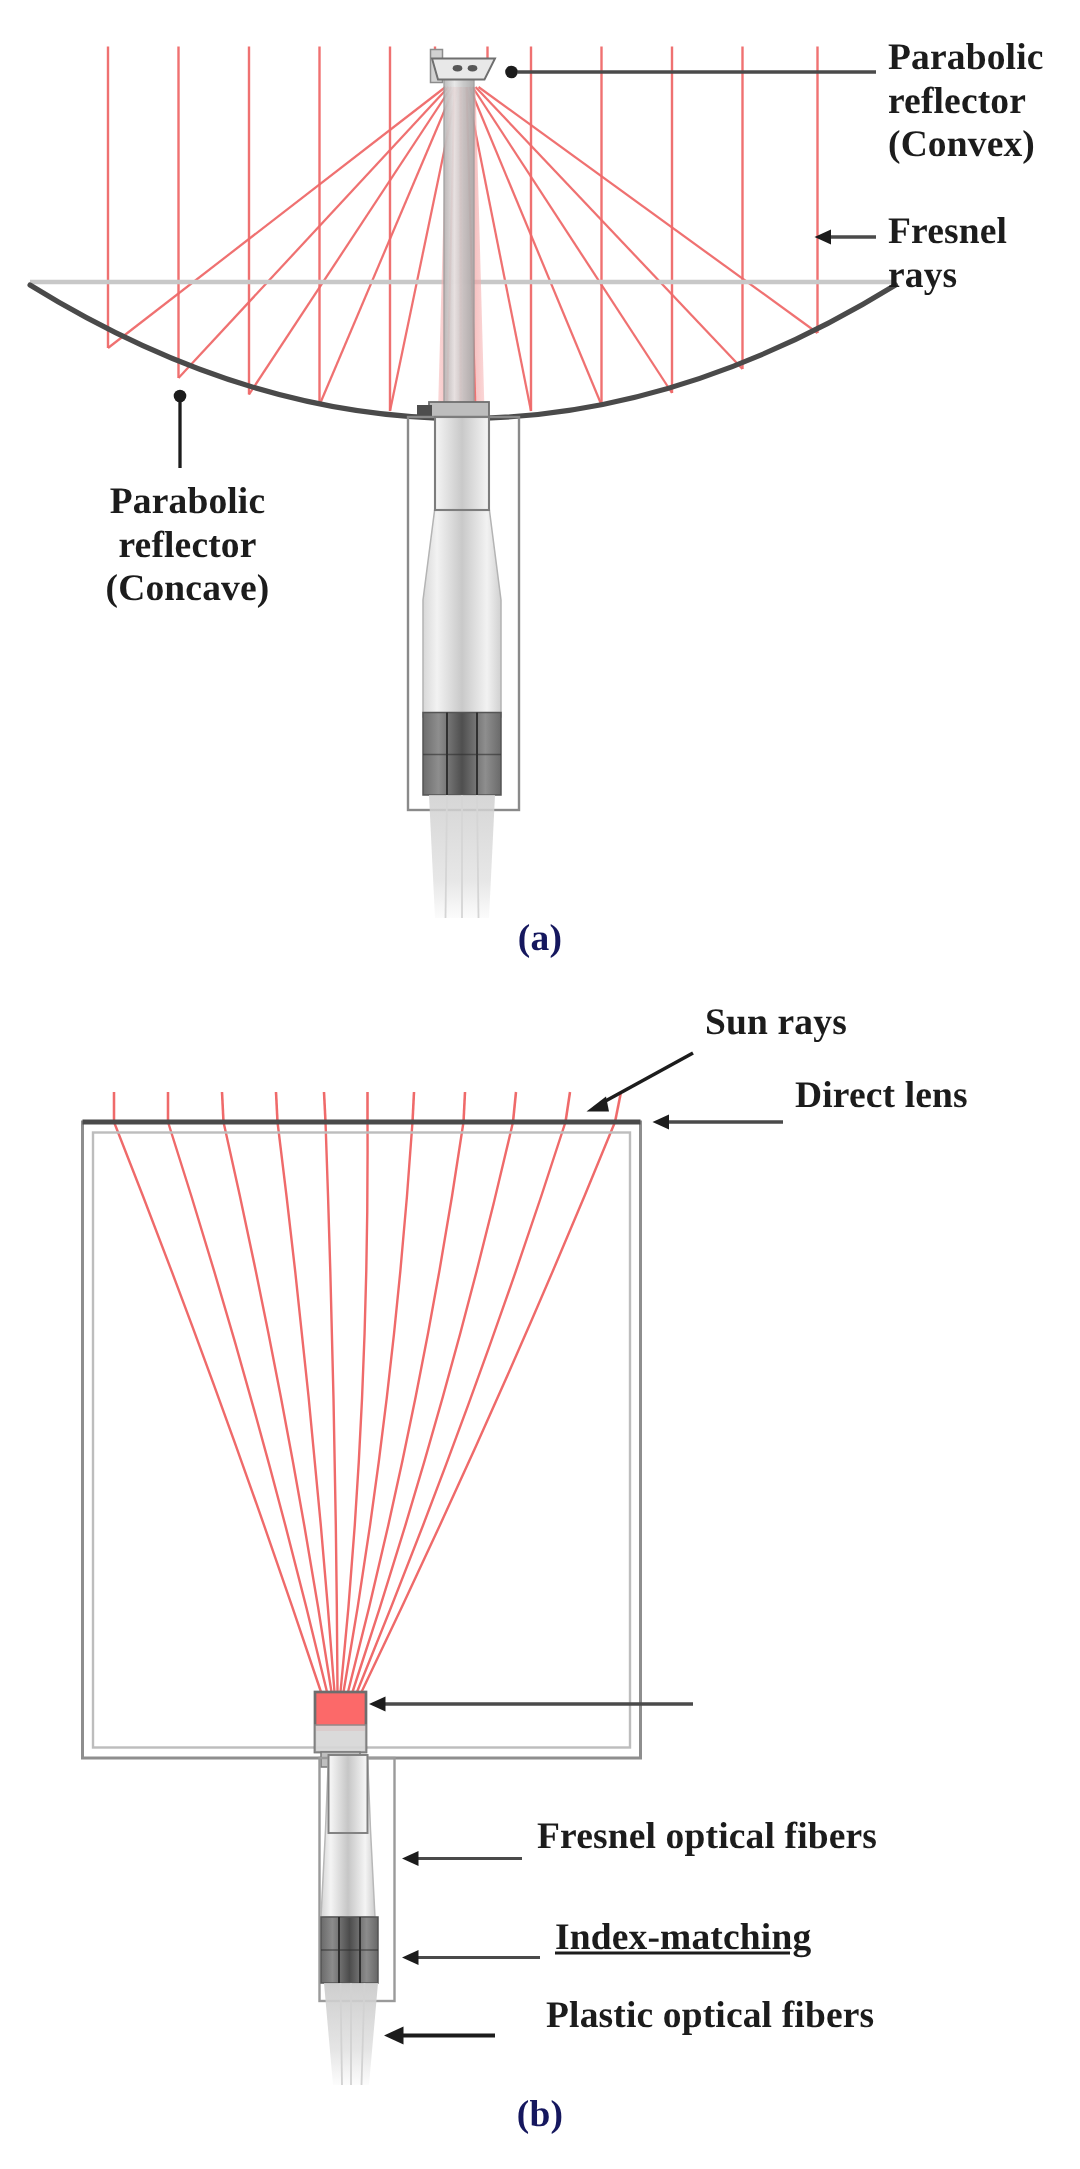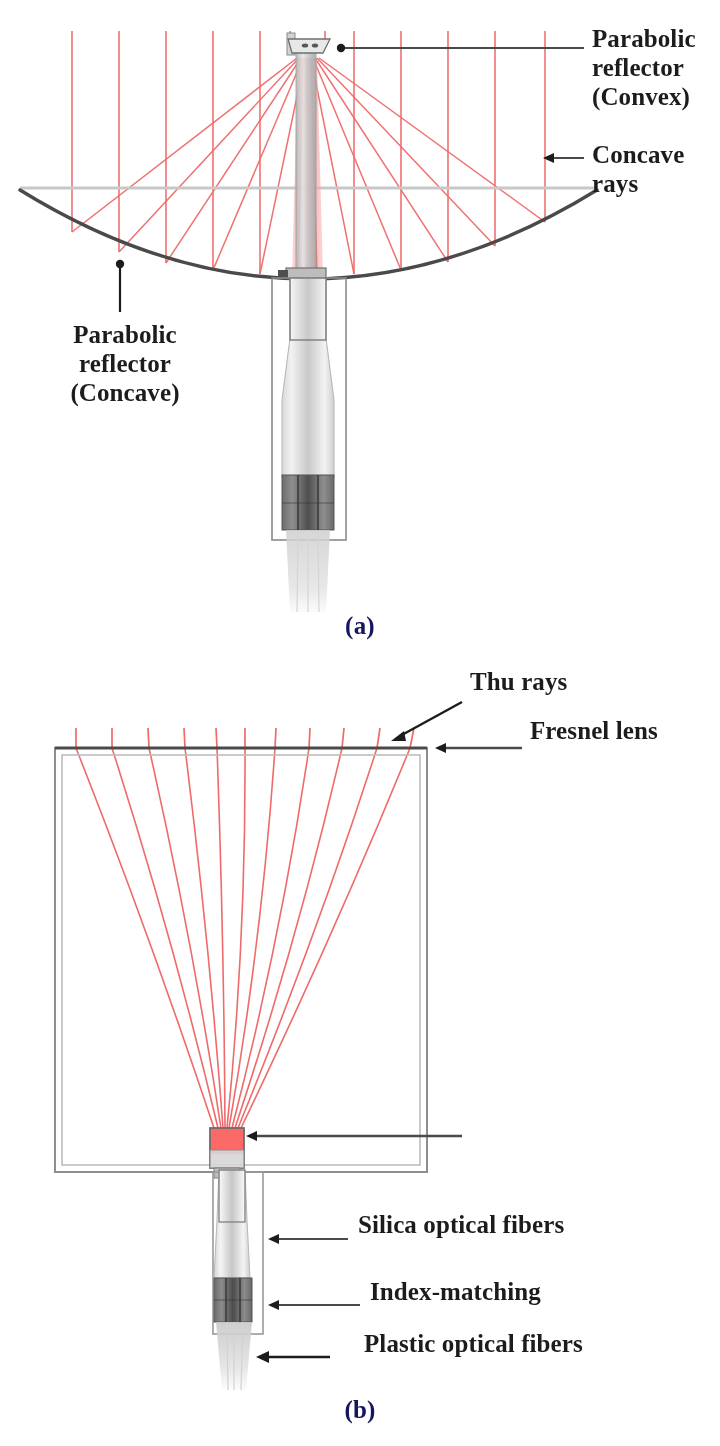--- a/index.html
+++ b/index.html
@@ -190,21 +190,21 @@
       <g stroke="#1c1c1c" stroke-width="2.2" fill="#1c1c1c">
         <line x1="120" y1="312" x2="120" y2="268"></line>
         <circle cx="120" cy="264" r="4.2" stroke="none"></circle>
       </g>
     </svg>
 
     <div class="callout-label left" style="left:592px; top:24px;">Parabolic
 reflector
 (Convex)</div>
 
-    <div class="callout-label left" style="left:592px; top:140px;">Concave rays</div>
+    <div class="callout-label left" style="left:592px; top:140px;">Fresnel rays</div>
 
     <div class="callout-label center" style="left:35px; top:320px; width:180px;">Parabolic
 reflector
 (Concave)</div>
   </div>
 
   <div class="panel-caption" id="caption-a">(a)</div>
 
   <div class="panel" id="panel-b">
     <svg class="panel-svg" width="720" height="781" viewBox="0 665 720 781">
@@ -313,27 +313,27 @@
         <line x1="360" y1="1305" x2="276" y2="1305"></line>
         <path d="M 268 1305 L 279 1300 L 279 1310 Z" stroke="none"></path>
       </g>
 
       <g stroke="#1c1c1c" stroke-width="2.6" fill="#1c1c1c">
         <line x1="330" y1="1357" x2="266" y2="1357"></line>
         <path d="M 256 1357 L 269 1351 L 269 1363 Z" stroke="none"></path>
       </g>
     </svg>
 
-    <div class="callout-label left" style="left: 470px; top: 2px;">Thu rays</div>
-
-    <div class="callout-label left" style="left: 530px; top: 51px;">Fresnel lens</div>
-
-
-    <div class="callout-label left" style="left: 358px; top: 545px;">Silica optical fibers</div>
-
-    <div class="callout-label left" style="left: 370px; top: 612px;">Index-matching</div>
+    <div class="callout-label left" style="left: 470px; top: 2px;">Sun rays</div>
+
+    <div class="callout-label left" style="left: 530px; top: 51px;">Direct lens</div>
+
+
+    <div class="callout-label left" style="left: 358px; top: 545px;">Fresnel optical fibers</div>
+
+    <div class="callout-label left" style="left: 370px; top: 612px; text-decoration: underline;">Index-matching</div>
 
     <div class="callout-label left" style="left: 340px; top: 664px; margin-left: 24px;">Plastic optical fibers</div>
   </div>
 
   <div class="panel-caption" id="caption-b">(b)</div>
 
 </div>
 
 </body></html>

